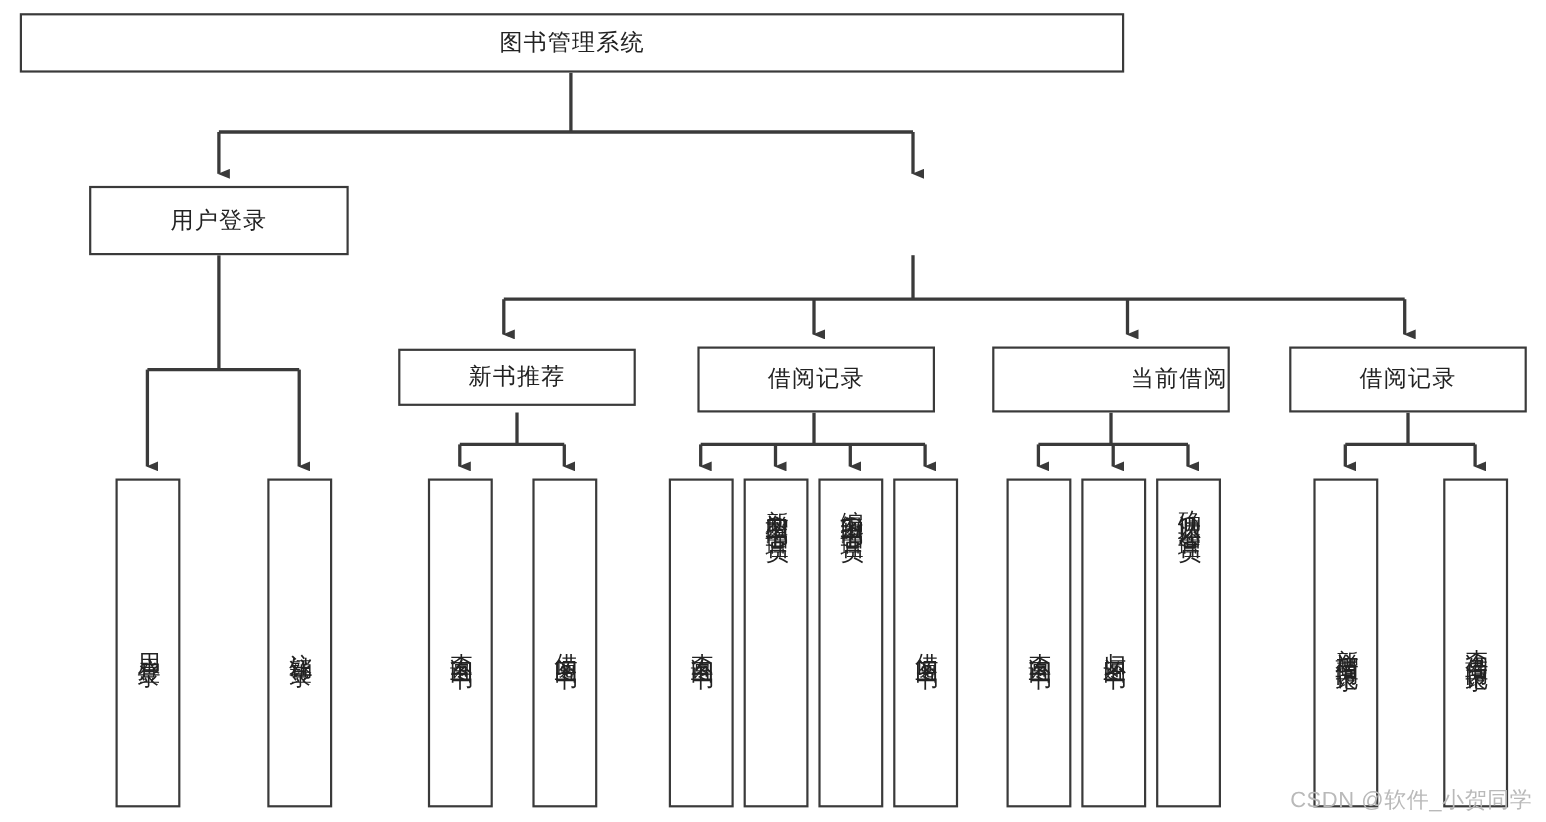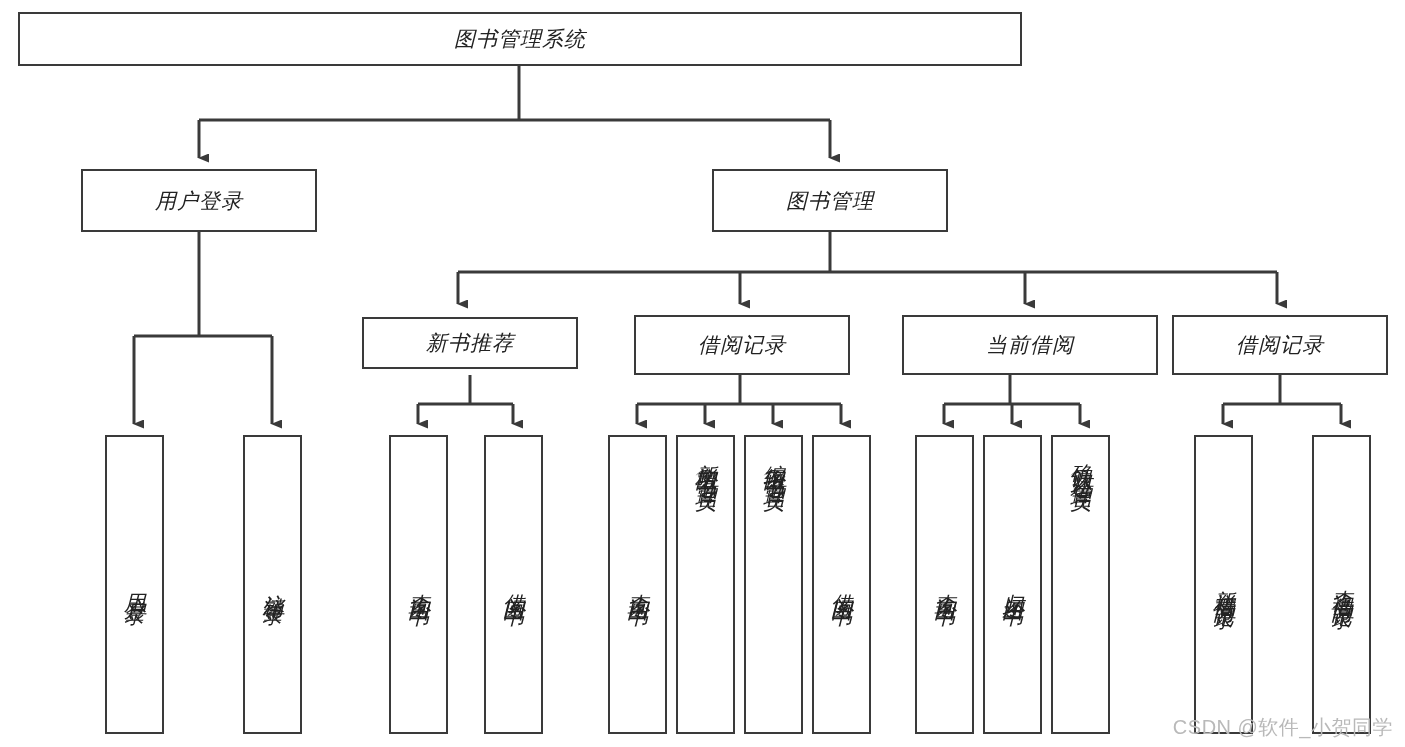--- a/index.html
+++ b/index.html
@@ -29,21 +29,20 @@
   .node {
     position: absolute;
     box-sizing: border-box;
     background: #ffffff;
     border: 2px solid #3a3a3a;
     display: flex;
     align-items: center;
     justify-content: center;
     color: #222222;
     text-align: center;
-    font-style: italic;
   }
   .node.horiz {
     font-size: 21px;
     letter-spacing: 1px;
     line-height: 1.2;
   }
   .node.vert {
     font-size: 21px;
     padding: 10px 0 10px 0;
     align-items: flex-start;
@@ -125,31 +124,28 @@
     </g>
   </svg>
 
   <div class="node horiz" style="left:18px; top:12px; width:1004px; height:54px;">
     <span>图书管理系统</span>
   </div>
 
   <div class="node horiz" style="left:81px; top:169px; width:236px; height:63px;">
     <span>用户登录</span>
   </div>
-  <div class="node horiz" style="left:712px; top:169px; width:236px; height:63px;">
-    <span>图书管理</span>
-  </div>
 
   <div class="node horiz" style="left:362px; top:317px; width:216px; height:52px;">
     <span>新书推荐</span>
   </div>
   <div class="node horiz" style="left:634px; top:315px; width:216px; height:60px;">
     <span>借阅记录</span>
   </div>
-  <div class="node horiz" style="left:902px; top:315px; width:256px; height:60px;">
+  <div class="node horiz" style="left:902px; top:315px; width:216px; height:60px;justify-content:flex-end;">
     <span>当前借阅</span>
   </div>
   <div class="node horiz" style="left:1172px; top:315px; width:216px; height:60px;justify-content:center;">
     <span>借阅记录</span>
   </div>
 
   <div class="node vert center-text" style="left:105px; top:435px; width:59px; height:299px;">
     <span class="vtext">用户登录</span>
   </div>
   <div class="node vert center-text" style="left:243px; top:435px; width:59px; height:299px;">

